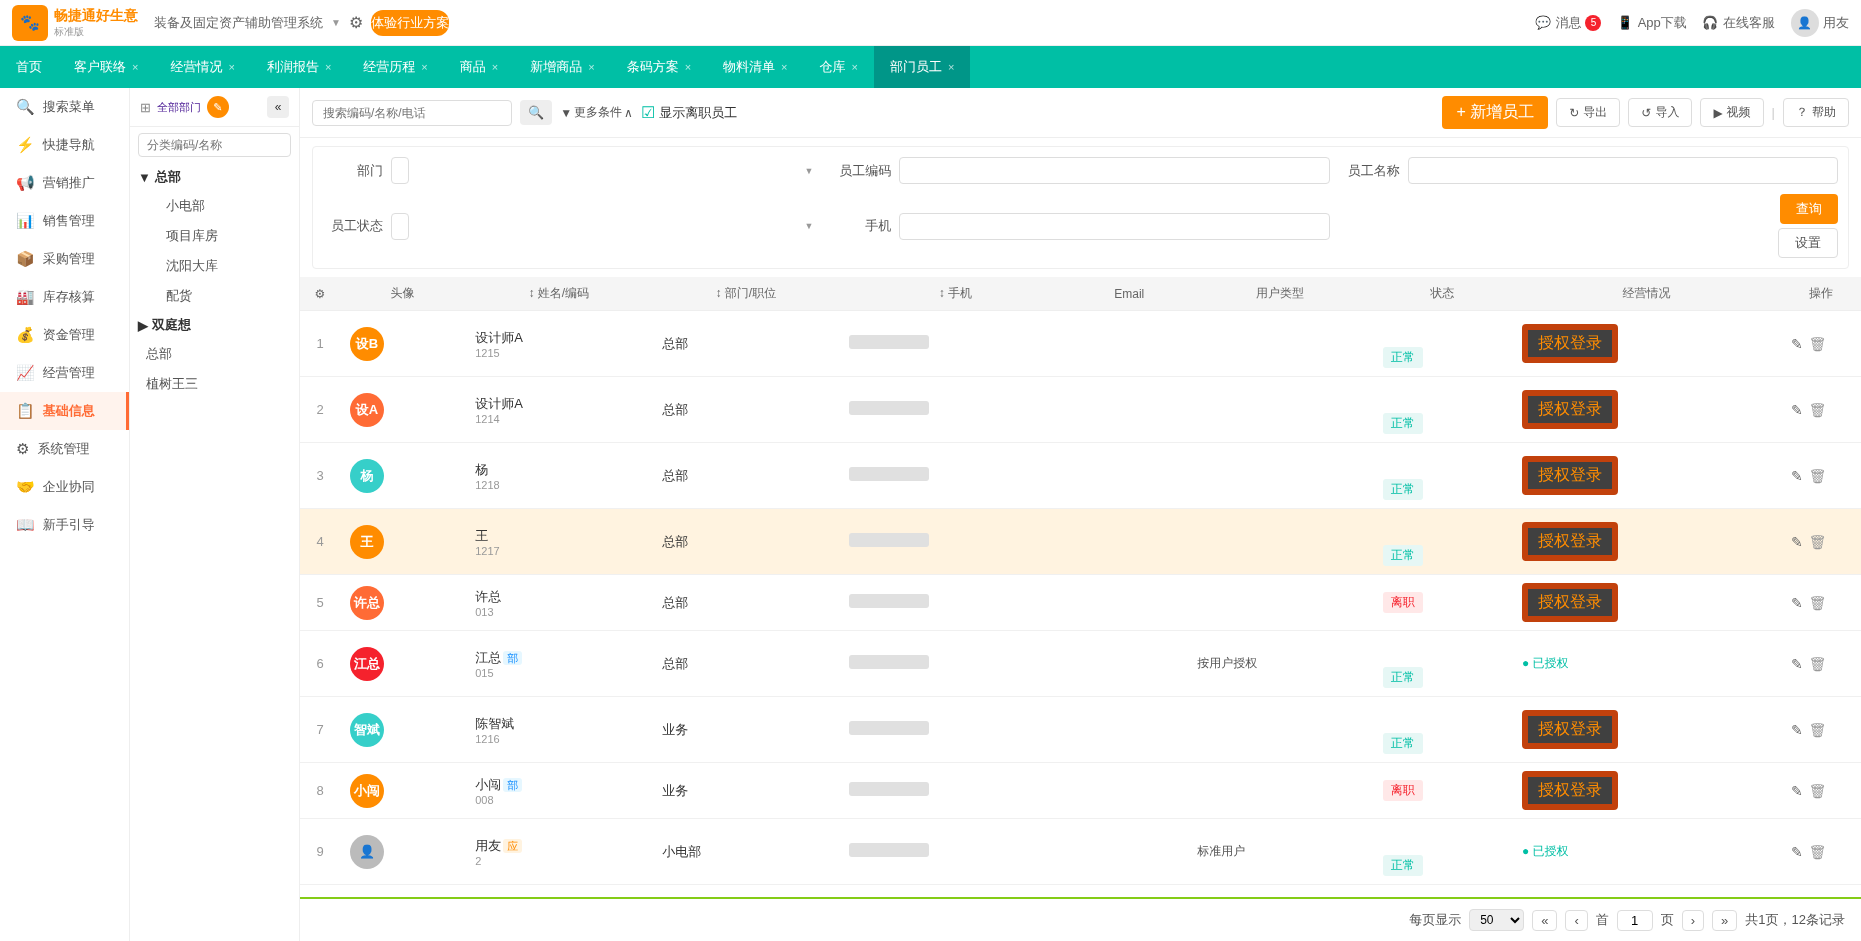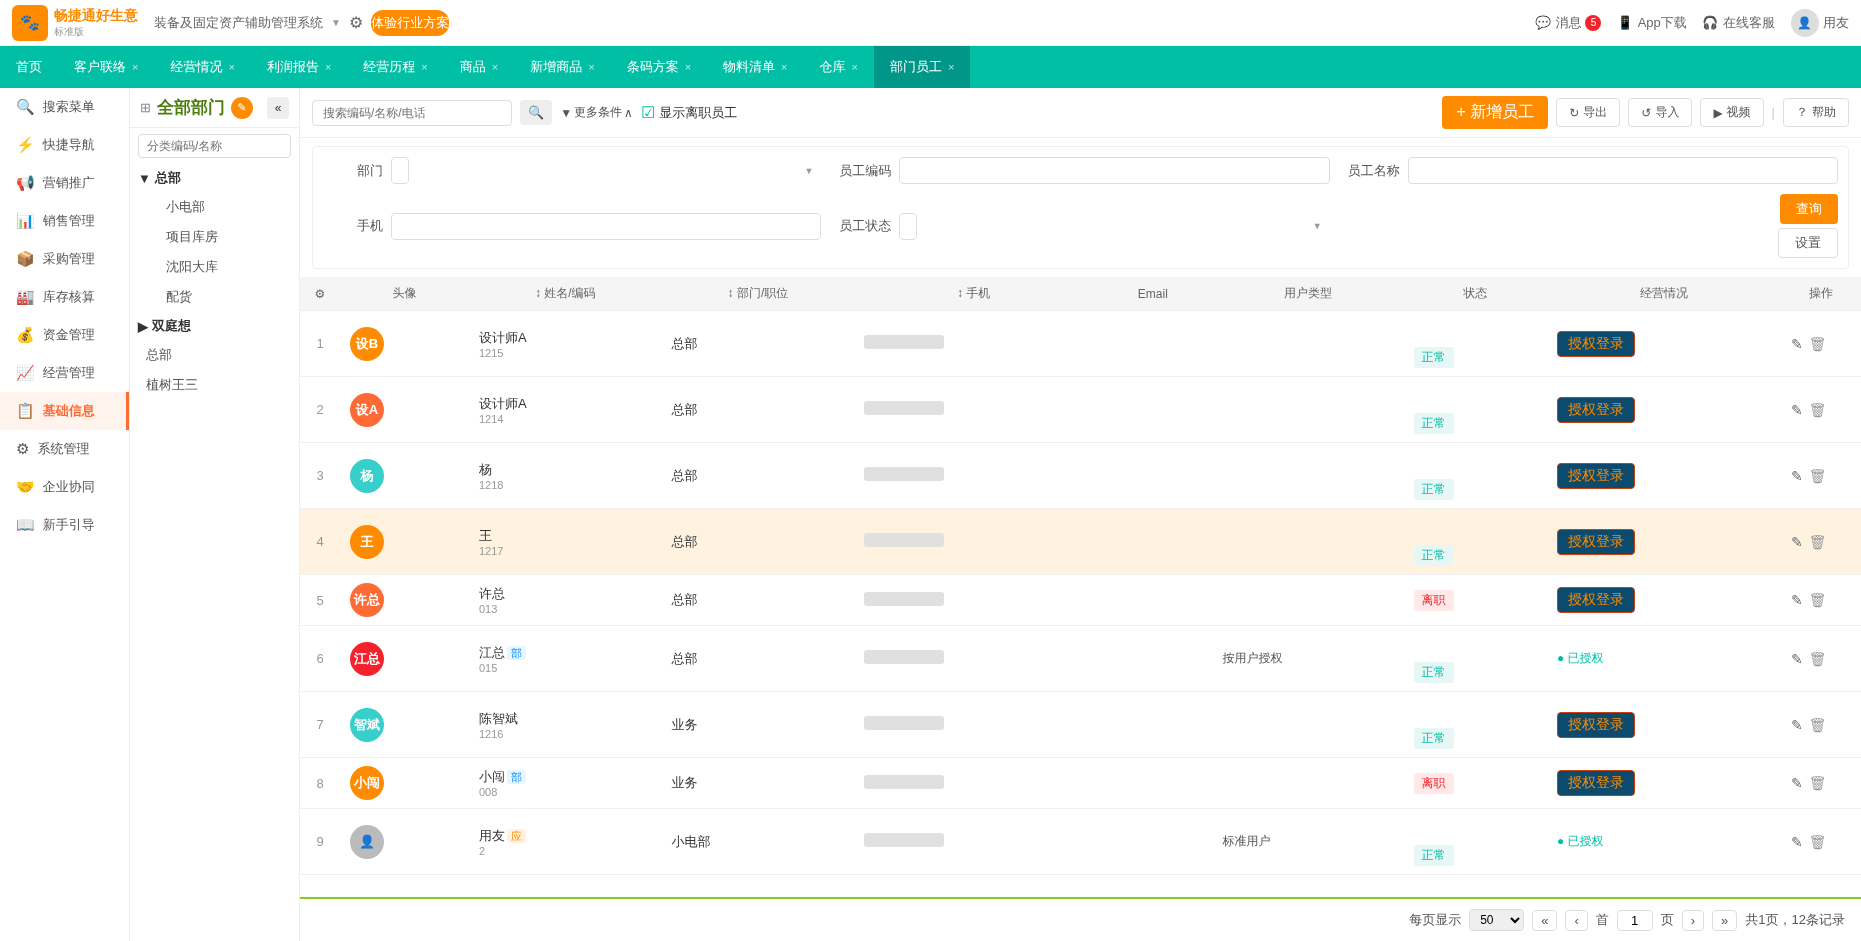--- a/index.html
+++ b/index.html
@@ -37,21 +37,21 @@
     .nav-tab .close-x { font-size: 11px; opacity: 0.7; margin-left: 2px; }
     .nav-tab.home { background: transparent; }
 
     
     .layout { display: flex; height: calc(941px - 88px); }
 
     
     .content-area { display: flex; flex: 1; height: 100%; }
     .dept-panel { width: 170px; background: white; border-right: 1px solid #eee; padding: 0; flex-shrink: 0; overflow-y: auto; }
     .dept-header { display: flex; align-items: center; padding: 8px 10px; gap: 6px; border-bottom: 1px solid #eee; }
-    .dept-header-title { font-size: 17px; font-weight: bold; color: #4d7c0f; }
+    .dept-header-title { font-size: 11px; font-weight: normal; color: #4c1d95; }
     .dept-edit-btn { width: 22px; height: 22px; border-radius: 50%; background: #ff8c00; color: white; display: flex; align-items: center; justify-content: center; font-size: 11px; cursor: pointer; }
     .dept-collapse-btn { width: 22px; height: 22px; border-radius: 4px; background: #eee; display: flex; align-items: center; justify-content: center; font-size: 12px; cursor: pointer; margin-left: auto; }
     .dept-search-bar { padding: 6px 8px; }
     .dept-search-bar input { width: 100%; border: 1px solid #ddd; border-radius: 4px; padding: 4px 24px 4px 8px; font-size: 12px; }
     .dept-tree-item { padding: 6px 10px 6px 16px; font-size: 13px; color: #555; cursor: pointer; display: flex; align-items: center; gap: 4px; }
     .dept-tree-group { padding: 5px 10px 5px 8px; font-size: 13px; color: #333; font-weight: bold; cursor: pointer; display: flex; align-items: center; gap: 4px; }
     .dept-tree-sub { padding-left: 16px; }
     .dept-tree-sub .dept-tree-item { padding-left: 20px; }
 
     
@@ -84,21 +84,21 @@
     tbody td { padding: 8px 10px; font-size: 13px; border-bottom: 1px solid #f0f0f0; vertical-align: middle; }
     tbody tr.highlight { background: #fff3e0; }
     .avatar-circle { width: 34px; height: 34px; border-radius: 50%; display: flex; align-items: center; justify-content: center; color: white; font-size: 13px; font-weight: bold; flex-shrink: 0; }
     .avatar-gray { background: #bbb; }
     .emp-name { font-size: 13px; color: #333; }
     .emp-code { font-size: 11px; color: #999; }
     .phone-blur { background: #e0e0e0; border-radius: 3px; height: 14px; width: 80px; display: inline-block; }
     .status-badge { display: inline-block; padding: 2px 8px; border-radius: 3px; font-size: 12px; }
     .status-normal { background: #e6f7f5; color: #00bfa5; margin-top: 28px; }
     .status-left { background: #ffe8e8; color: #f5222d; }
-    .btn-auth { background: #0c4a6e; color: #ff8c00; border: 1px solid #c2410c; border-radius: 4px; padding: 3px 10px; font-size: 14px; cursor: pointer; white-space: nowrap; }
+    .btn-auth { background: #404040; color: #ff8c00; border: 6px solid #c2410c; border-radius: 4px; padding: 3px 10px; font-size: 16px; cursor: pointer; white-space: nowrap; }
     .authorized { color: #00bfa5; font-size: 12px; display: flex; align-items: center; gap: 3px; }
     .user-type { font-size: 12px; color: #555; }
     .op-btns { display: flex; gap: 6px; align-items: center; }
     .op-edit { color: #666; cursor: pointer; font-size: 14px; }
     .op-del { color: #999; cursor: pointer; font-size: 14px; }
     .tag-dept { background: #e6f7ff; color: #1890ff; border-radius: 3px; padding: 1px 4px; font-size: 11px; margin-left: 2px; }
     .tag-app { background: #fff3e0; color: #ff8c00; border-radius: 3px; padding: 1px 4px; font-size: 11px; margin-left: 2px; }
 
     
     .pagination { padding: 10px 16px; background: white; border-top: 2px solid #84cc16; display: flex; align-items: center; justify-content: flex-end; gap: 8px; font-size: 13px; color: #555; }
@@ -295,28 +295,28 @@
         </div>
         <div class="adv-filter-row">
           <span class="adv-filter-label">员工编码</span>
           <input class="adv-filter-input" style="">
         </div>
         <div class="adv-filter-row">
           <span class="adv-filter-label">员工名称</span>
           <input class="adv-filter-input" style="">
         </div>
         <div class="adv-filter-row">
-          <span class="adv-filter-label">手机</span>
-          <input class="adv-filter-input" style="">
-        </div>
-        <div class="adv-filter-row">
           <span class="adv-filter-label">员工状态</span>
           <div class="adv-filter-select-wrapper">
             <select class="adv-filter-select"></select>
           </div>
+        </div>
+        <div class="adv-filter-row">
+          <span class="adv-filter-label">手机</span>
+          <input class="adv-filter-input" style="">
         </div>
         <div class="adv-filter-btn-row">
           <button class="btn-search">查询</button>
           <button class="btn-set">设置</button>
         </div>
       </div>
 
       <div class="emp-table">
         <table>
           <thead>

